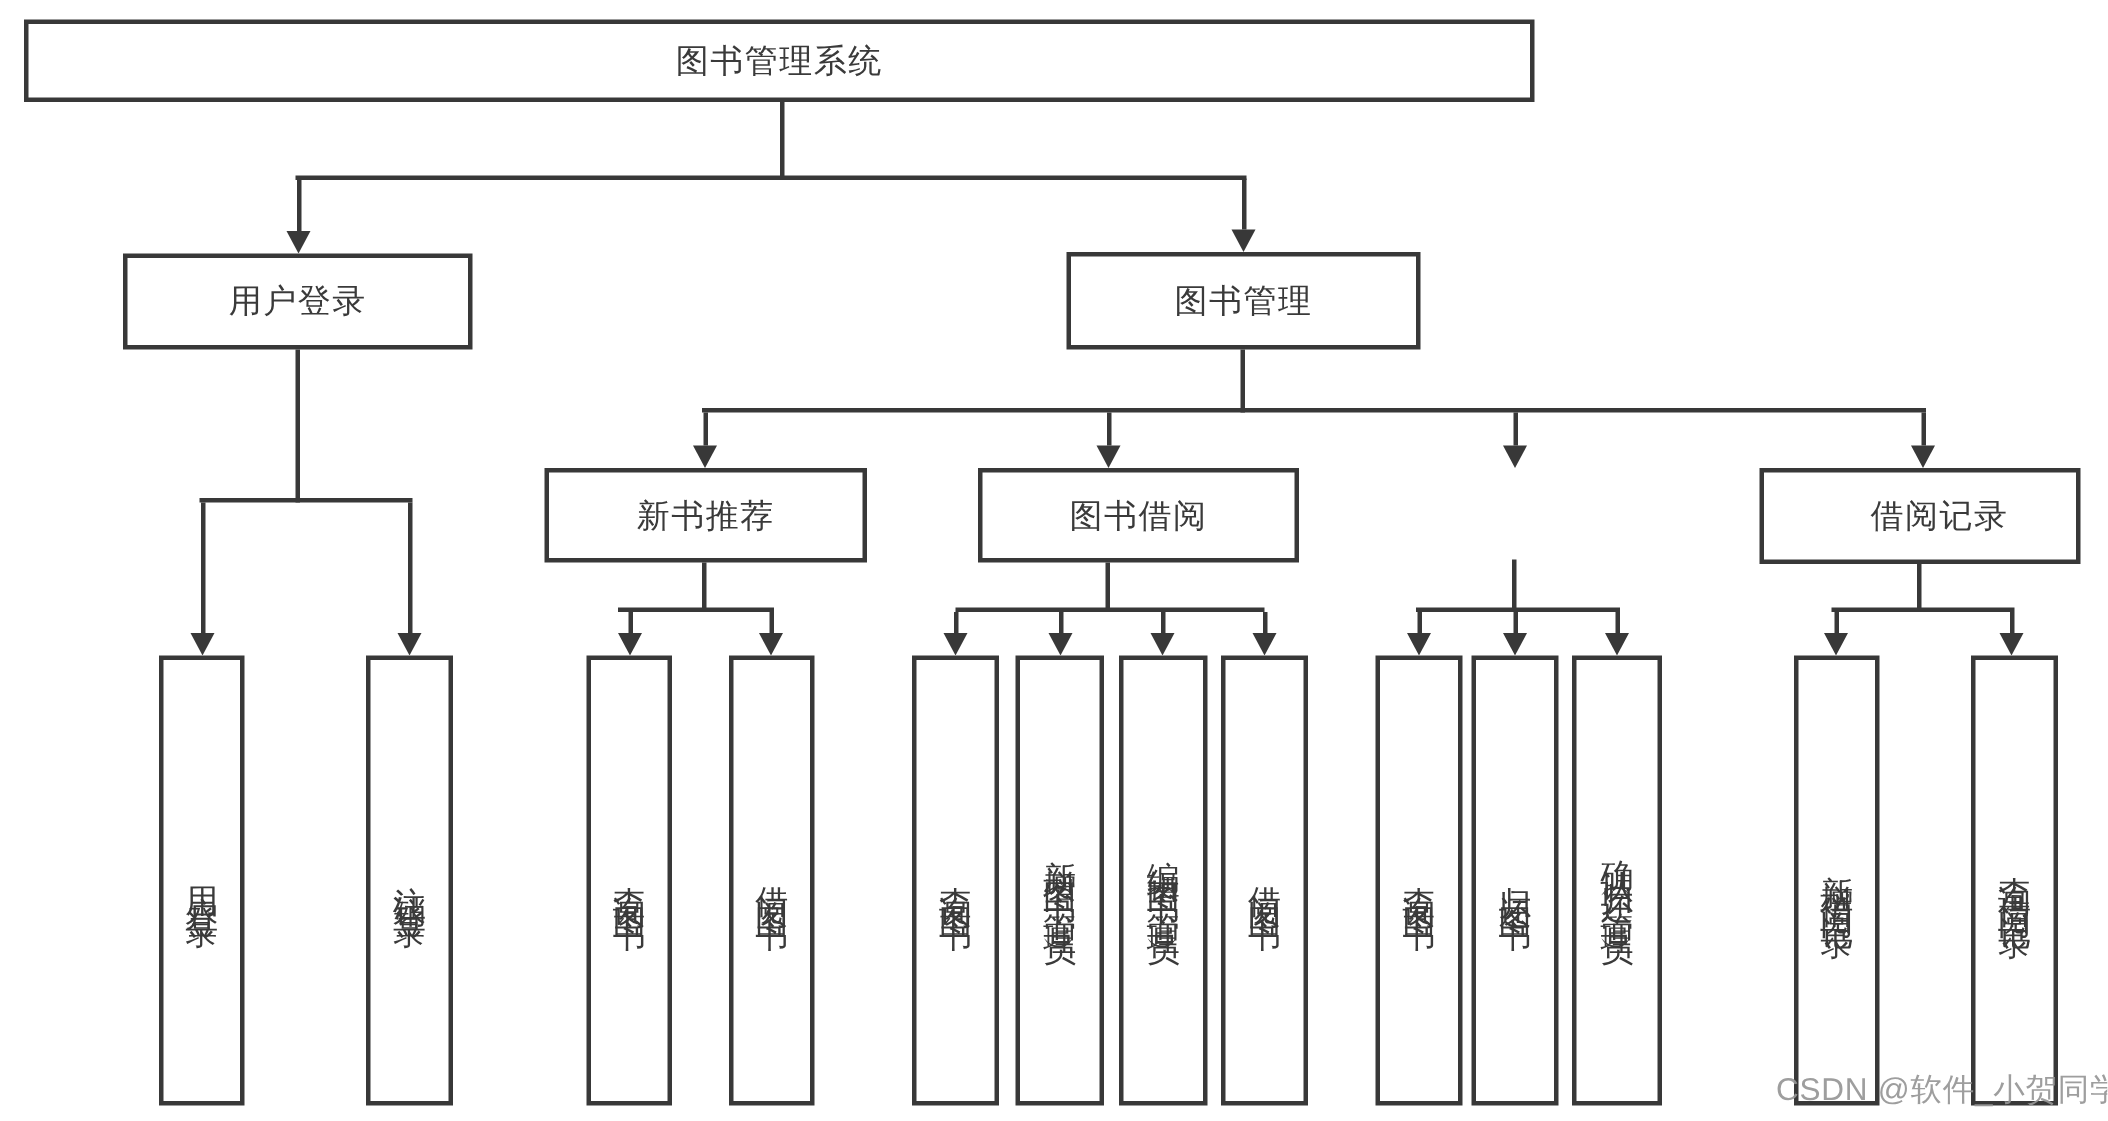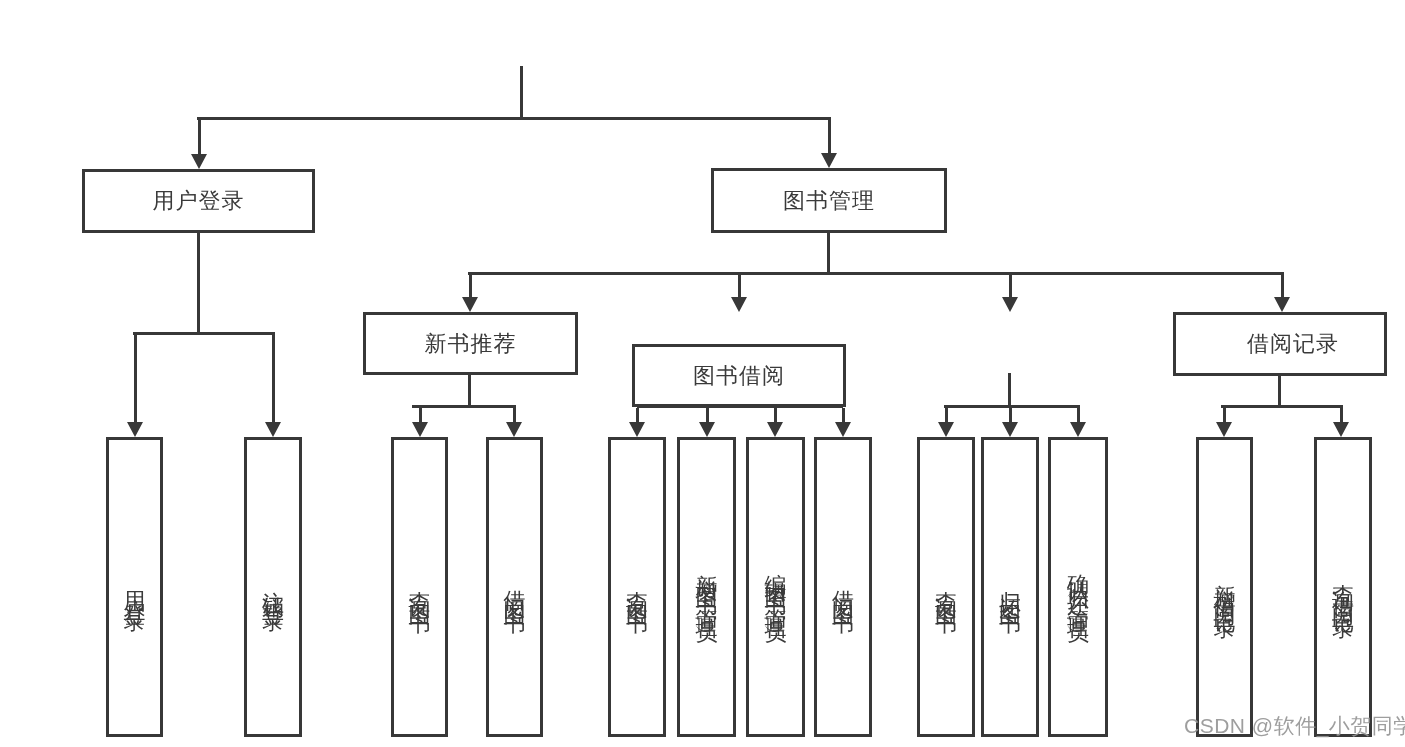--- a/index.html
+++ b/index.html
@@ -179,32 +179,35 @@
     </div>
   <div class="arrow" style="left:1216px; top:408px; height:29px;">
       <div class="shaft"></div>
       <div class="head"></div>
     </div>
   <div class="arrow" style="left:1333px; top:408px; height:29px;">
       <div class="shaft"></div>
       <div class="head"></div>
     </div>
 
+  <div class="node" style="left:16px; top:13px; width:1007px; height:55px;">
+    <span>图书管理系统</span>
+  </div>
 
   <div class="node" style="left:82px; top:169px; width:233px; height:64px;">
     <span>用户登录</span>
   </div>
   <div class="node" style="left:363px; top:312px; width:215px; height:63px;">
     <span>新书推荐</span>
   </div>
 
   <div class="node" style="left:711px; top:168px; width:236px; height:65px;">
     <span>图书管理</span>
   </div>
-  <div class="node" style="left:632px; top:312px; width:214px; height:63px;margin-top:32px;">
+  <div class="node" style="left:652px; top:312px; width:214px; height:63px;">
     <span>图书借阅</span>
   </div>
   <div class="node" style="left:1173px; top:312px; width:214px; height:64px;padding-left:26px;">
     <span>借阅记录</span>
   </div>
 
   <div class="node leaf" style="left:106px; width:57px;">
     <span class="vtext">用户登录</span>
   </div>
   <div class="node leaf" style="left:244px; width:58px;">

